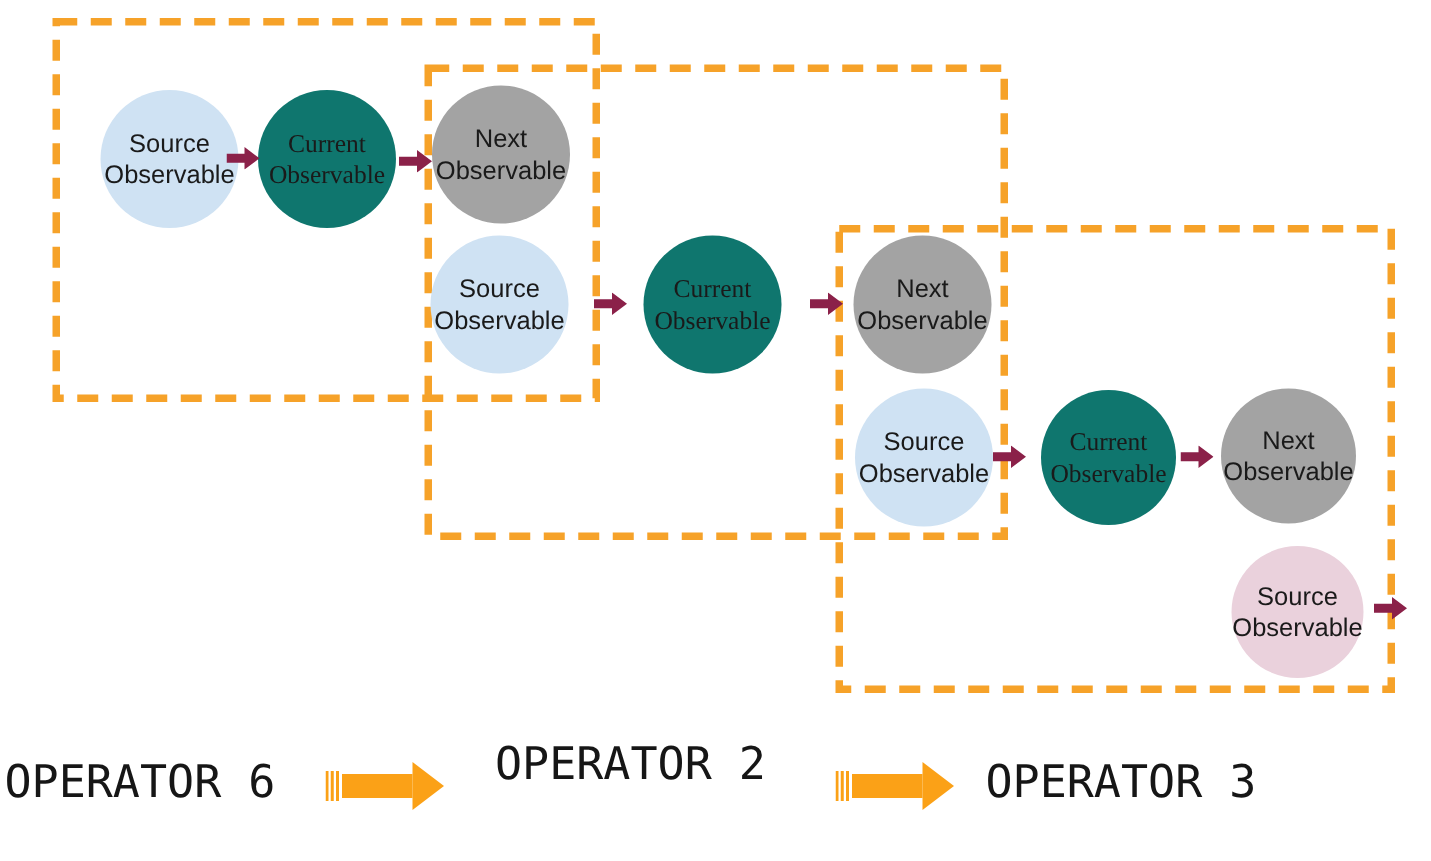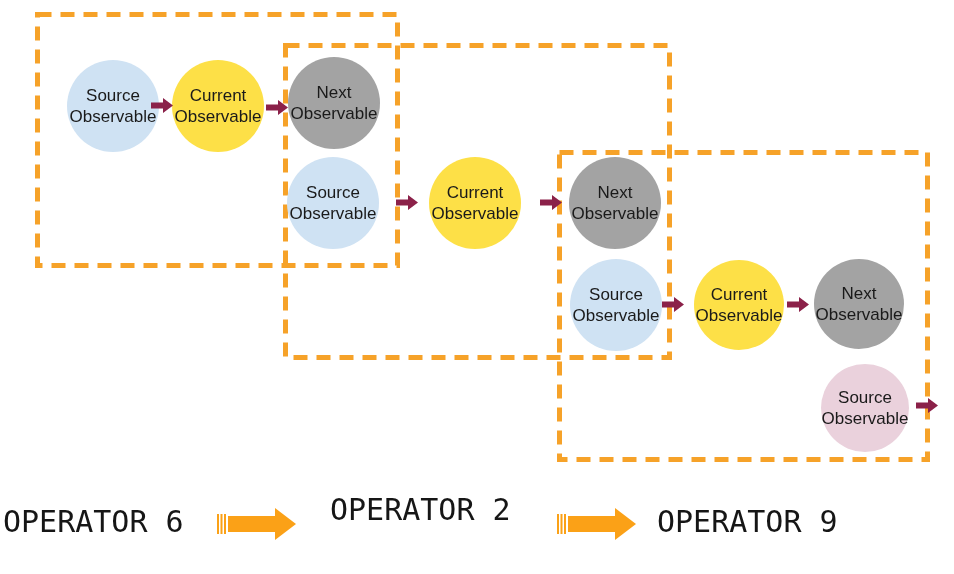--- a/index.html
+++ b/index.html
@@ -14,21 +14,21 @@
   .circle{
     position:absolute;
     border-radius:50%;
     display:flex;align-items:center;justify-content:center;
     text-align:center;
     font-size:17px;line-height:21px;
     color:#1a1a1a;
     white-space:pre-line;
   }
   .fill-source{background:#cfe2f3;}
-  .fill-current{background:#fde047;}
+  .fill-current{background:#0f766e;font-family:Liberation Serif, serif;}
   .fill-next{background:#a3a3a3;}
   .fill-source-alt{background:#ead1dc;}
   .flow-arrow{position:absolute;}
   .flow-arrow polygon{fill:#8b2149;}
   .op-label{
     position:absolute;
     font-family:"DejaVu Sans Mono", monospace;
     font-size:30px;line-height:32px;
     color:#161616;
     white-space:nowrap;
@@ -102,15 +102,15 @@
       <polygon points="58,1 79,17 58,33"></polygon>
   </svg>
   <div class="op-label" style="left:330px;top:494px;">OPERATOR 2</div>
   <svg class="op-arrow" style="left:557px;top:507px;" width="80" height="34" viewBox="0 0 80 34">
     <rect x="0" y="7" width="2" height="20"></rect>
       <rect x="3.5" y="7" width="2" height="20"></rect>
       <rect x="7" y="7" width="2" height="20"></rect>
     <rect x="11" y="9" width="47" height="16"></rect>
       <polygon points="58,1 79,17 58,33"></polygon>
   </svg>
-  <div class="op-label" style="left:657px;top:506px;">OPERATOR 9</div>
+  <div class="op-label" style="left:657px;top:506px;">OPERATOR 3</div>
 
 </div>
 
 </body></html>

